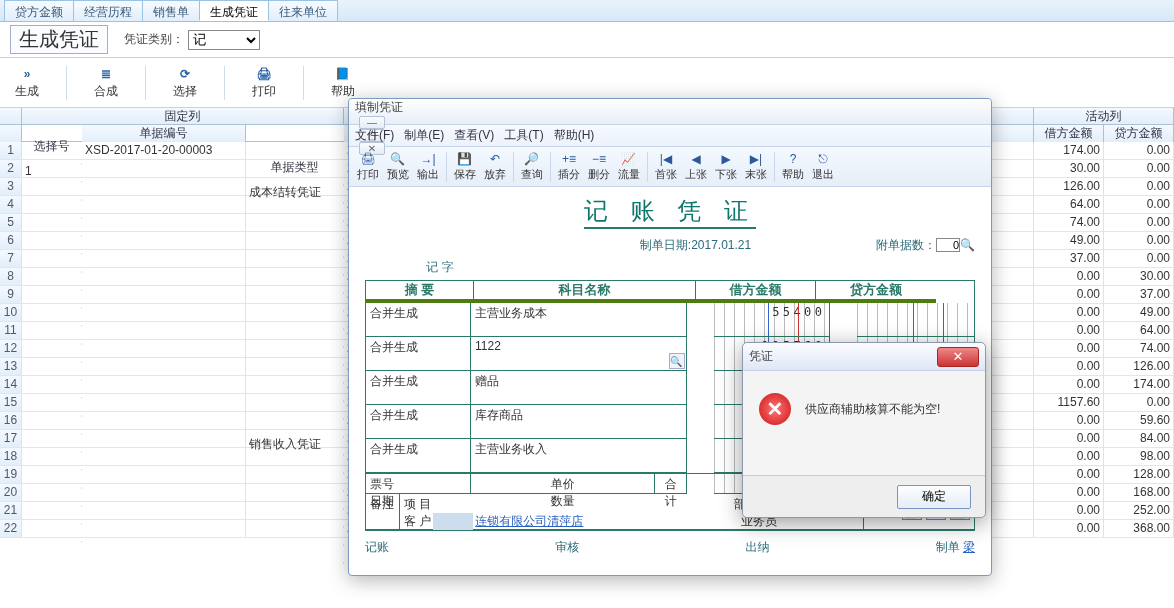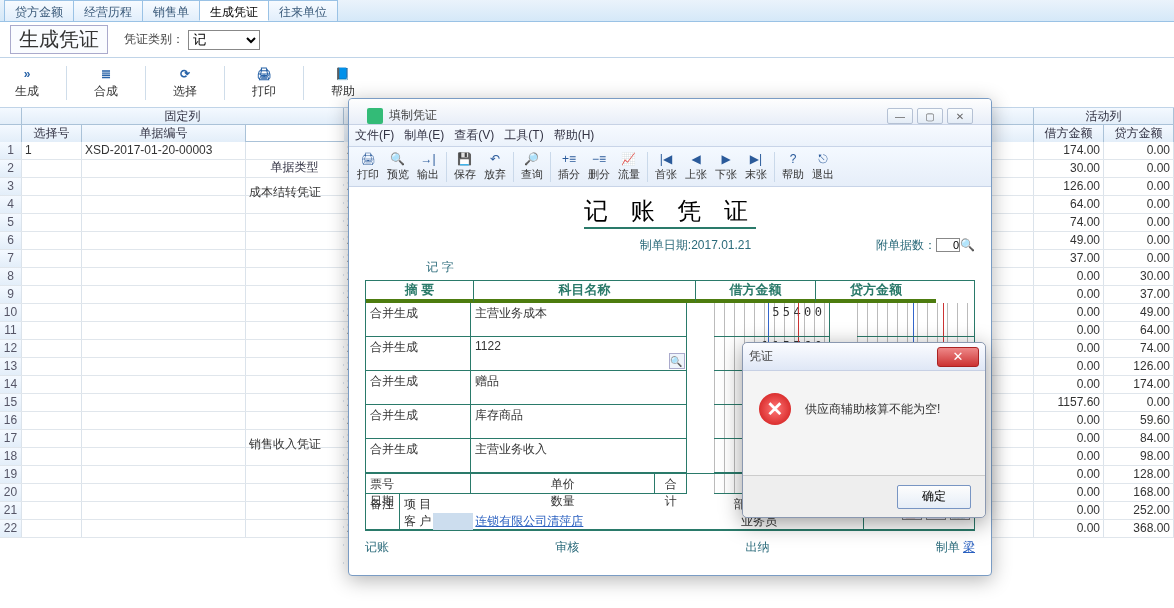--- a/index.html
+++ b/index.html
@@ -22,48 +22,48 @@
 .tb-btn .ic { width: 20px; height: 18px; display: flex; align-items: center; justify-content: center; font-weight: bold; }
 .tb-btn .lb { font-size: 12px; color: #333; }
 .tb-sep { width: 1px; height: 34px; background: #cfddea; }
 
 
 .grid-wrap { position: relative; height: 530px; width: 1174px; }
 .grid-headers { height: 34px; display: flex; border-bottom: 1px solid #aac2d8; }
 .grid-headers .cell { border-right: 1px solid #aac2d8; background: linear-gradient(#f4f9ff,#e3eef9); display: flex; align-items: center; justify-content: center; font-size: 12px; color: #334; }
 .hdr-top { height: 17px; border-bottom: 1px solid #aac2d8; }
 .rownum-col { width: 22px; }
-.sel-col { width: 60px; }
+.sel-col { width: 60px; margin-top: 21px; }
 .docno-col { width: 164px; }
 .doctype-col { width: 98px; margin-top: 42px; }
 .middle-gap { flex: 1; }
 .debit-col { width: 70px; }
 .credit-col { width: 70px; }
 .grid-body { height: 480px; overflow: hidden; }
 .grid-row { height: 18px; display: flex; border-bottom: 1px solid #e0e6ec; }
 .grid-row .c { border-right: 1px solid #dbe3eb; padding: 1px 3px; font-size: 12px; line-height: 15px; }
 .grid-row .num { text-align: right; padding-right: 3px; }
 .rn { width: 22px; background: linear-gradient(#f4f9ff,#e3eef9); text-align: center; color: #556; }
 
 
 .vwin { position: absolute; left: 348px; top: 98px; width: 644px; height: 478px; background: #fff; border: 1px solid #7a9cc4; border-radius: 4px; box-shadow: 0 4px 20px rgba(0,0,0,0.3); }
-.vwin-titlebar { height: 26px; background: linear-gradient(#fefefe,#e8eef8); border-bottom: 1px solid #c7d2e5; display: flex; align-items: flex-end; padding: 0 18px; border-radius: 4px 4px 0 0; }
+.vwin-titlebar { height: 26px; background: linear-gradient(#fefefe,#e8eef8); border-bottom: 1px solid #c7d2e5; display: flex; align-items: flex-start; padding: 0 6px; border-radius: 4px 4px 0 0; flex-direction: column; }
 .vwin-titlebar .icon { width: 16px; height: 16px; margin-right: 6px; background: #3b7; border-radius: 2px; }
 .vwin-titlebar .ttl { flex: 1; font-size: 12px; color: #444; }
 .wctl { width: 26px; height: 16px; border: 1px solid #b5c1d4; margin-left: 4px; display: flex; align-items: center; justify-content: center; font-size: 10px; color: #666; cursor: pointer; border-radius: 2px; background: linear-gradient(#fafdff,#e4ecf6); }
 .vwin-menubar { height: 22px; background: linear-gradient(#f7faff,#ebf2fb); border-bottom: 1px solid #c8d4e8; display: flex; align-items: center; padding-left: 6px; gap: 10px; color: #334; }
 .vwin-menubar span { cursor: pointer; }
 .vwin-toolbar { height: 40px; background: linear-gradient(#f4f9ff,#e6eef9); border-bottom: 1px solid #c8d4e8; display: flex; align-items: center; padding: 2px 4px; }
 .vtb { width: 30px; display: flex; flex-direction: column; align-items: center; cursor: pointer; color: #2a5a9a; }
 .vtb .ic { width: 18px; height: 16px; display: flex; align-items: center; justify-content: center; font-size: 12px; }
 .vtb .lb { font-size: 11px; color: #333; }
 .vtb-sep { width: 1px; height: 30px; background: #cad9ea; margin: 0 3px; }
 
 .vwin-body { padding: 6px 16px; }
-.voucher-title { font-size: 24px; color: #000000; text-align: right; letter-spacing: 8px; border-bottom: 2px solid #2a7a6a; display: inline-block; margin: 2px auto 6px; }
+.voucher-title { font-size: 24px; color: #0f766e; text-align: right; letter-spacing: 8px; border-bottom: 2px solid #2a7a6a; display: inline-block; margin: 2px auto 6px; }
 .vt-row { text-align: center; }
 .vmeta { display: flex; justify-content: space-between; font-size: 12px; color: #2a6a7a; margin: 2px 0 4px; }
 .vmeta .left { width: 150px; text-align: center; margin-top: 22px; }
 .vmeta .right { text-align: right; }
 .vmeta .attachinput { width: 24px; height: 14px; border: 1px solid #888; font-size: 11px; text-align: right; }
 
 .vgrid { border: 1px solid #2a7a6a; }
 .vgrid .hdr { display: flex; height: 22px; background: #fff; }
 .vgrid .hdr div { border-right: 1px solid #2a7a6a; border-bottom: 4px solid #4d7c0f; display: flex; align-items: center; justify-content: center; color: #2a7a6a; font-weight: bold; font-size: 13px; }
 .vgrid .body .vr { display: flex; height: 34px; }

